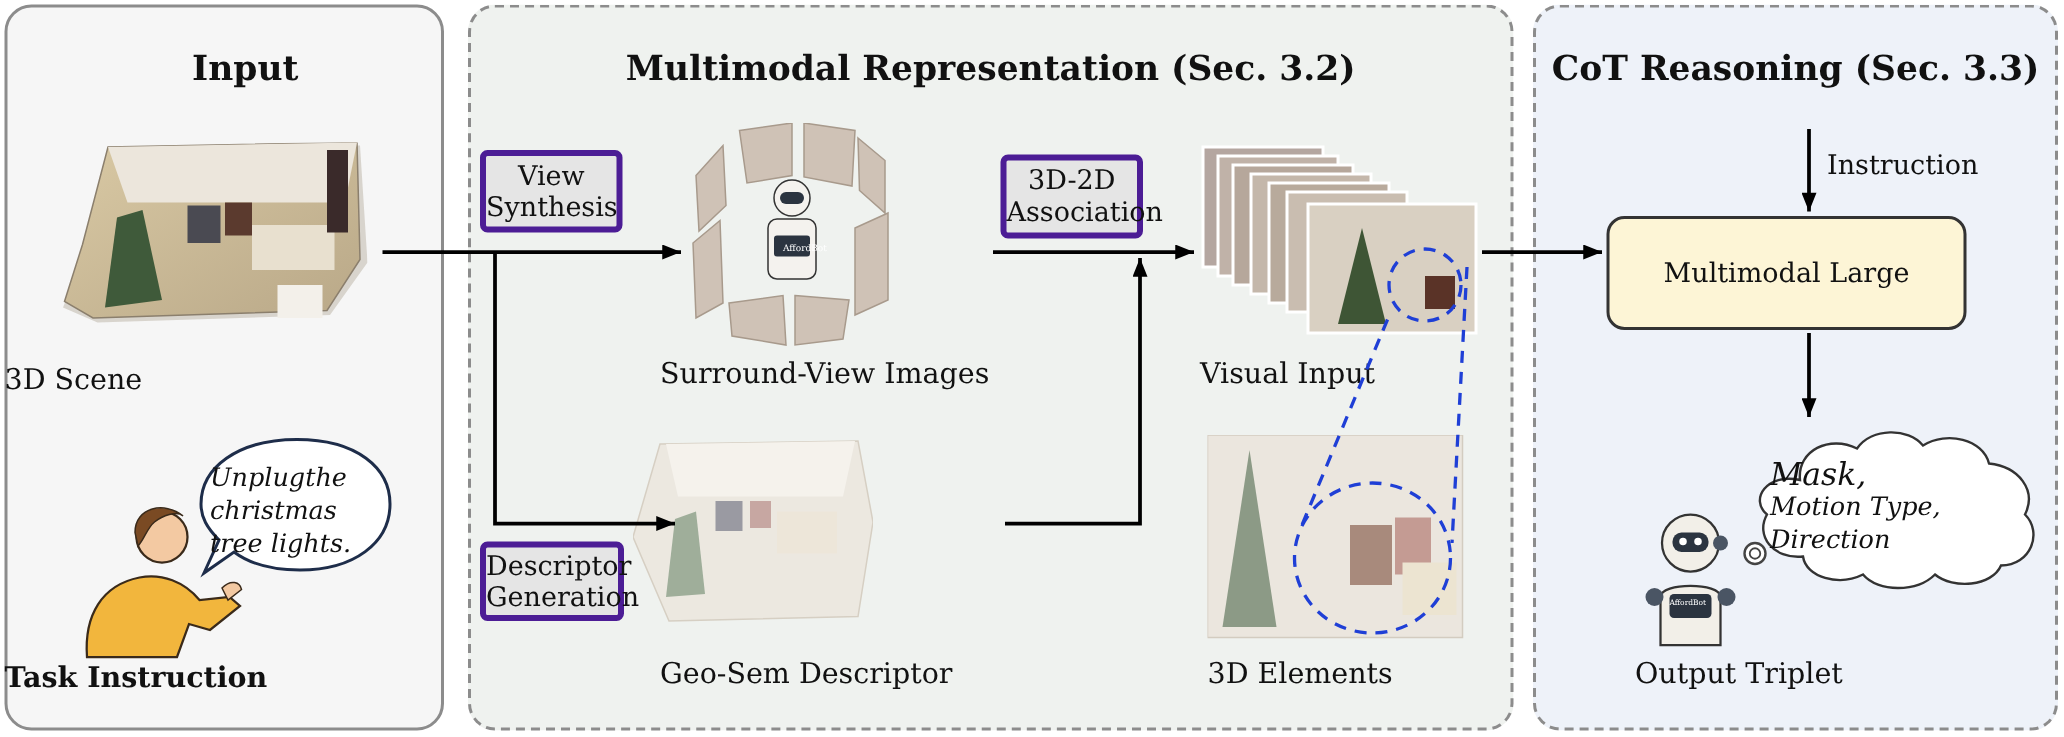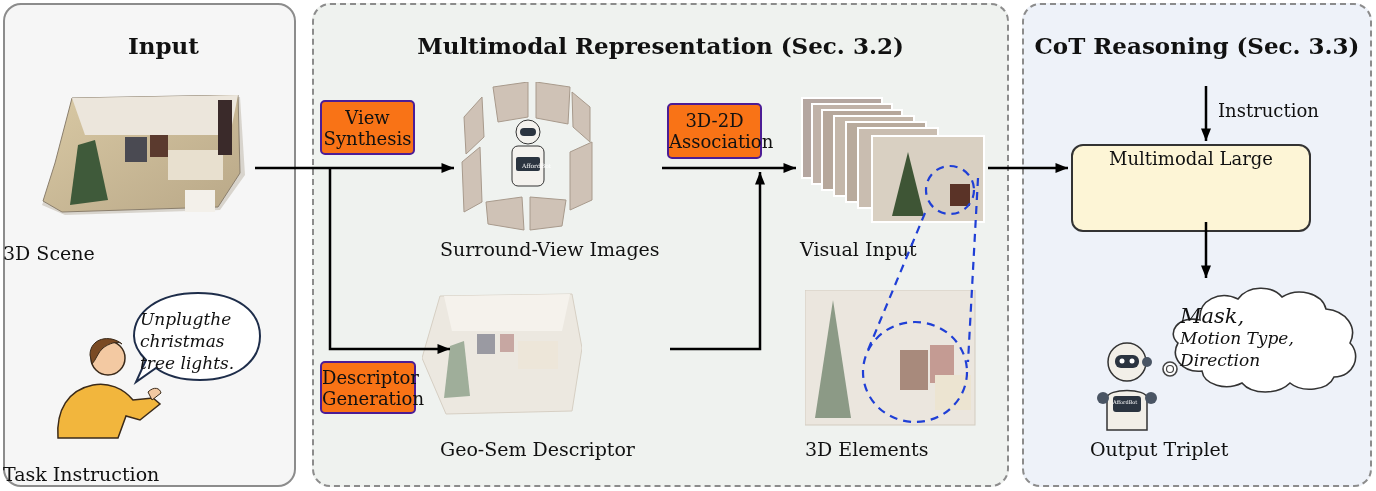--- a/index.html
+++ b/index.html
@@ -3,22 +3,22 @@
 <meta charset="utf-8">
 <style>
   html,body{margin:0;padding:0;background:#ffffff;}
   body{width:1376px;height:491px;position:relative;overflow:hidden;font-family:"DejaVu Serif","Liberation Serif",serif;color:#111;}
   .panel{position:absolute;box-sizing:border-box;border-radius:18px;}
   #p-input{left:3px;top:3px;width:293px;height:484px;background:#f6f6f6;border:2px solid #8c8c8c;}
   #p-mm{left:312px;top:3px;width:697px;height:484px;background:#eff2ef;border:2px dashed #8c8c8c;}
   #p-cot{left:1022px;top:3px;width:350px;height:484px;background:#eef2f9;border:2px dashed #8c8c8c;}
   .ptitle{position:absolute;font-weight:bold;font-size:23px;text-align:center;white-space:nowrap;}
   .label{position:absolute;font-size:19px;text-align:left;white-space:nowrap;}
-  .box{position:absolute;box-sizing:border-box;background:#f97316;border:2px solid #4c1d95;border-radius:5px;font-size:18px;line-height:21px;text-align:center;display:flex;flex-direction:column;justify-content:center;}
-  .llm{position:absolute;left:1071px;top:144px;width:240px;width:240px;height:88px;box-sizing:border-box;background:#fdf5d6;border:2px solid #333;border-radius:12px;display:flex;flex-direction:column;text-align:center;font-size:18px;line-height:25px;}
+  .box{position:absolute;box-sizing:border-box;background:#e5e5e5;border:4px solid #4c1d95;border-radius:5px;font-size:18px;line-height:21px;text-align:center;display:flex;flex-direction:column;justify-content:center;}
+  .llm{position:absolute;left:1071px;top:144px;width:240px;width:240px;height:76px;box-sizing:border-box;background:#fdf5d6;border:2px solid #333;border-radius:12px;display:flex;flex-direction:column;justify-content:center;text-align:center;font-size:18px;line-height:25px;}
   .img{position:absolute;}
   svg.overlay{position:absolute;left:0;top:0;pointer-events:none;}
   .italic{font-style:italic;}
 </style>
 </head>
 <body>
 
 <div class="panel" id="p-input"></div>
 <div class="panel" id="p-mm"></div>
 <div class="panel" id="p-cot"></div>
@@ -53,21 +53,21 @@
   <path d="M100,62 C106,56 112,58 113,63 L104,70 Z" fill="#f3c9a2" stroke="#3a2a1a" stroke-width="1"></path>
 </svg>
 
 <svg class="img" style="left:128px;top:290px;" width="140" height="100">
   <path d="M70,3 C110,3 132,22 132,46 C132,72 108,90 72,90 C50,90 36,84 28,78 L8,92 L18,70 C10,62 6,55 6,46 C6,22 30,3 70,3 Z" fill="#ffffff" stroke="#1e2d4a" stroke-width="2"></path>
 </svg>
 <div class="label italic" style="left:140px;top:308px;width:114px;font-size:17px;line-height:22px;">Unplugthe</div>
 <div class="label italic" style="left:140px;top:330px;width:114px;font-size:17px;line-height:22px;">christmas</div>
 <div class="label italic" style="left:140px;top:352px;width:114px;font-size:17px;line-height:22px;">tree lights.</div>
 
-<div class="label" style="left:3px;top:463px;width:285px;">Task Instruction</div>
+<div class="label" style="left:3px;top:441px;width:285px;font-weight:bold;">Task Instruction</div>
 
 <div class="box" style="left:320px;top:100px;width:95px;height:55px;">
   <span>View</span>
   <span>Synthesis</span>
 </div>
 <div class="box" style="left:667px;top:103px;width:95px;height:56px;">
   <span>3D-2D</span>
   <span>Association</span>
 </div>
 <div class="box" style="left:320px;top:361px;width:96px;height:53px;">

